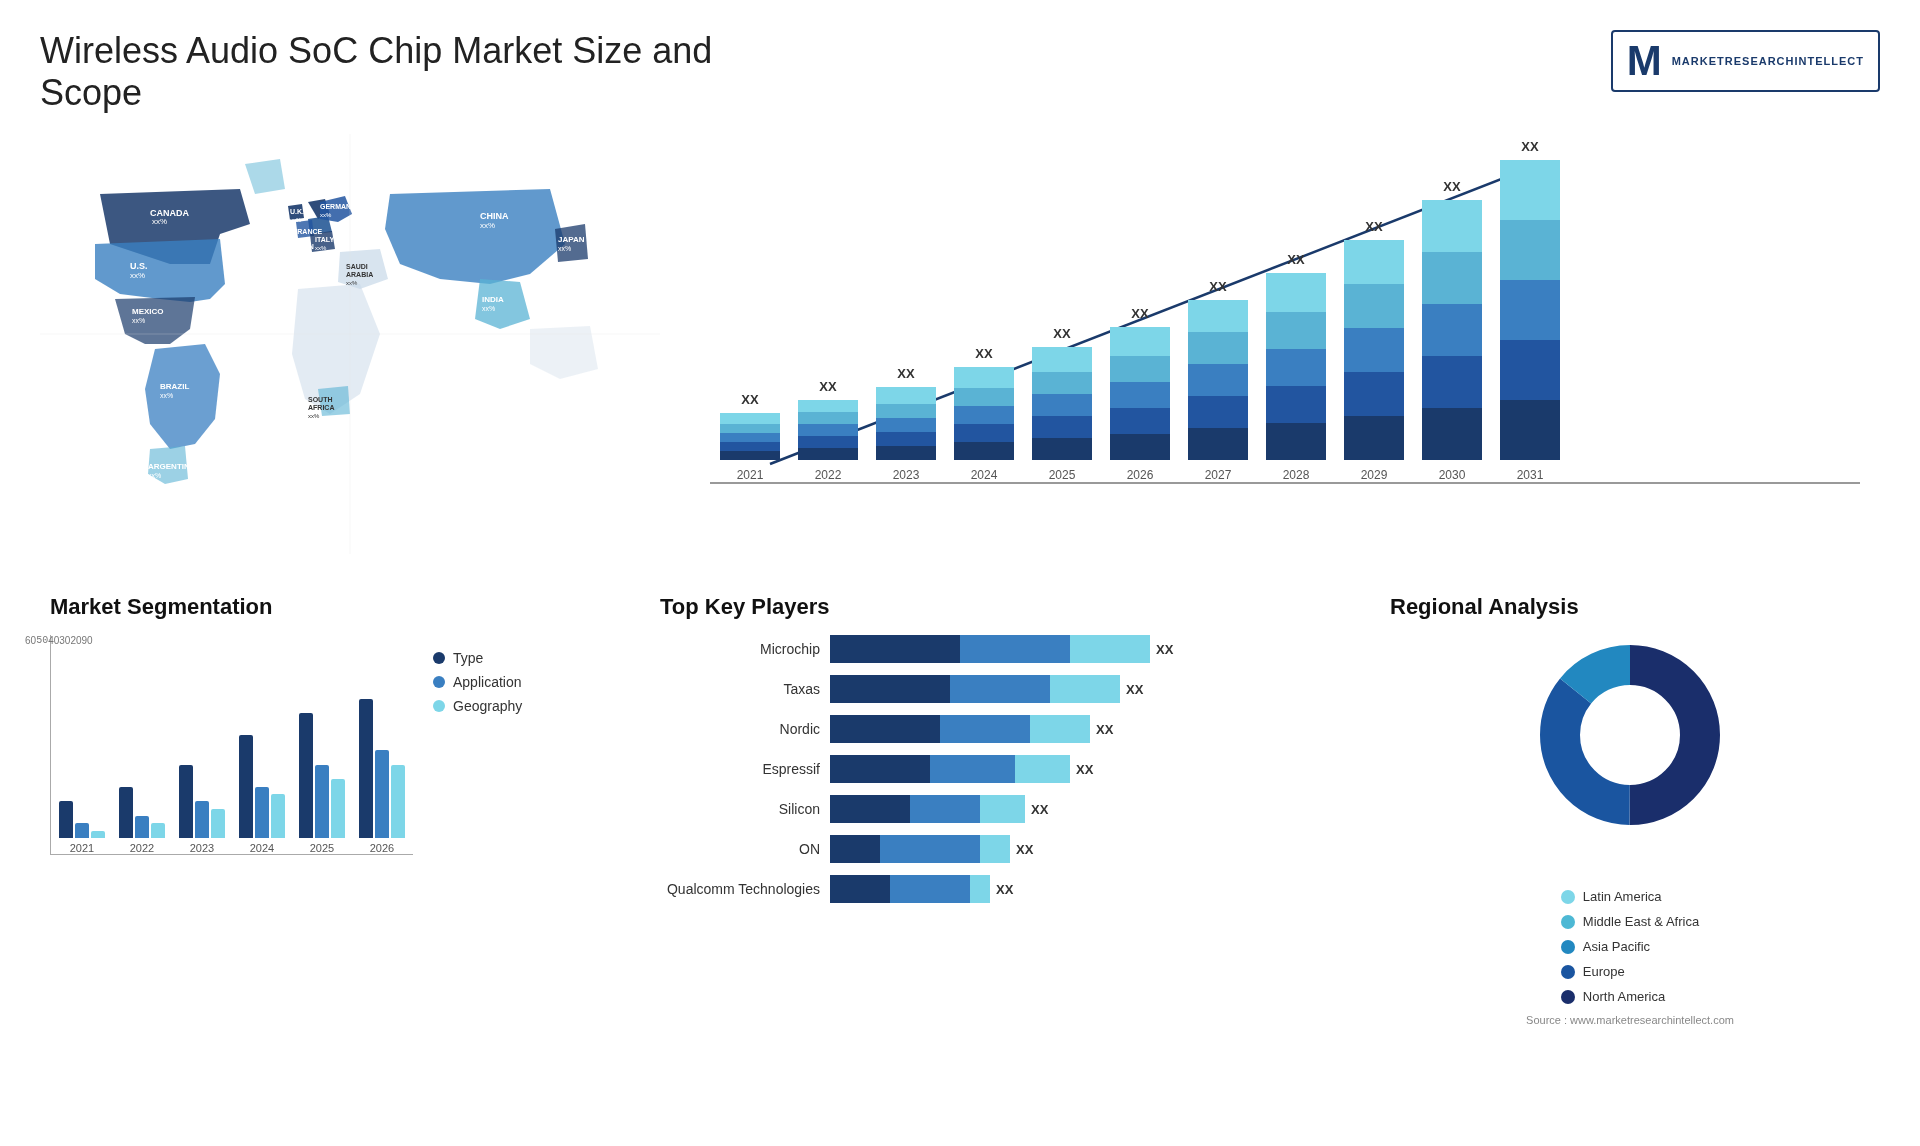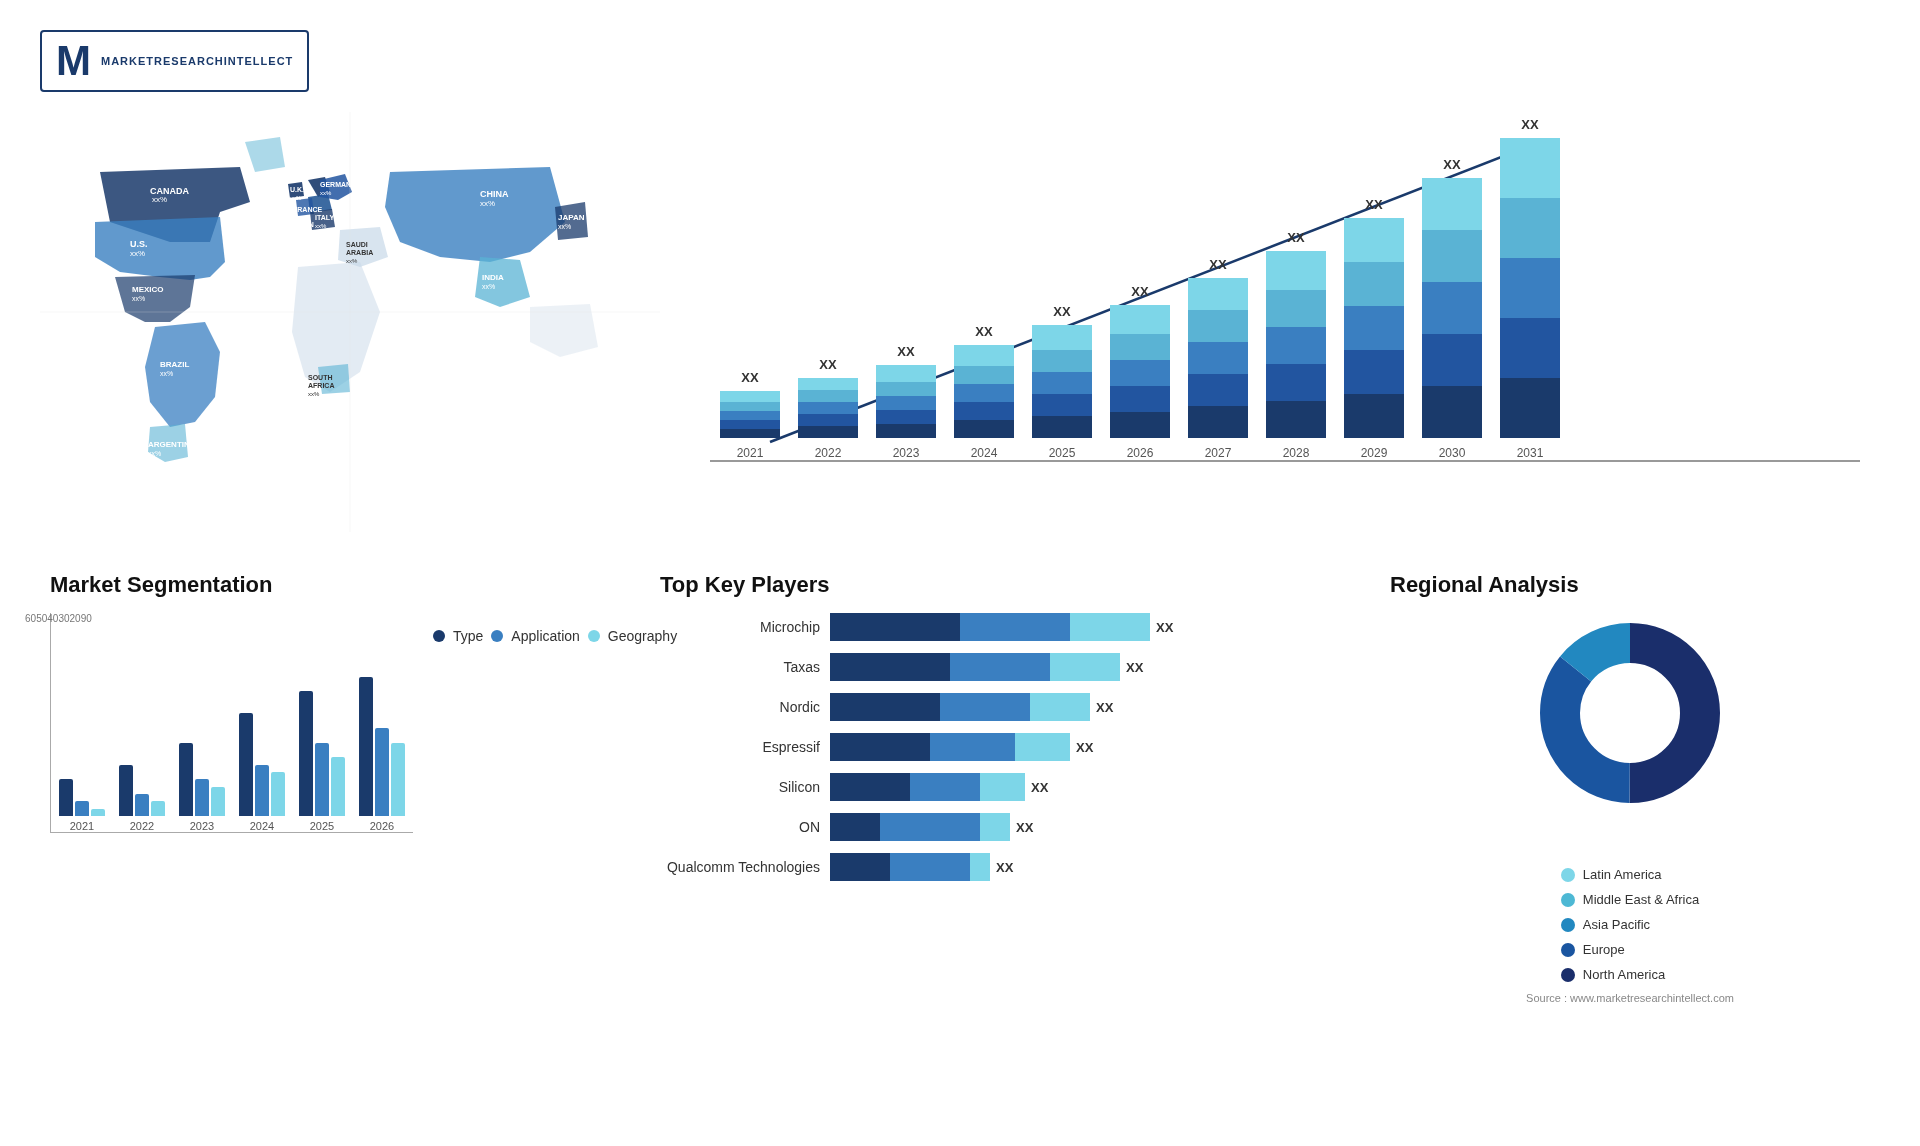--- a/index.html
+++ b/index.html
@@ -114,21 +114,21 @@
       padding: 10px;
     }
     .section-title {
       font-size: 22px;
       font-weight: 700;
       margin-bottom: 15px;
       color: #111;
     }
     .seg-legend {
       display: flex;
-      flex-direction: row;
+      flex-direction: column;
       gap: 8px;
       margin-top: 15px;
     }
     .legend-item {
       display: flex;
       align-items: center;
       gap: 8px;
       font-size: 14px;
       color: #333;
     }
@@ -198,20 +198,21 @@
       gap: 30px;
       align-items: center;
       margin-top: 10px;
       flex-direction: column;
     }
   </style>
 </head>
 <body>
 
 <div class="header">
+  <h1 class="page-title">Wireless Audio SoC Chip Market Size and Scope</h1>
   <div class="logo-area">
     <div class="logo-m">M</div>
     <div class="logo-text">
       <span>MARKET</span>
       <span>RESEARCH</span>
       <span>INTELLECT</span>
     </div>
   </div>
 </div>
 
@@ -442,21 +443,21 @@
 
   <div class="bottom-section">
 
     <div class="seg-section">
       <div class="section-title">Market Segmentation</div>
       <div style="display:flex; gap:20px; align-items:flex-start;">
         <div style="position:relative;">
 
           <div style="position:absolute;left:-25px;top:0;height:220px;display:flex;flex-direction:row;justify-content:space-between;">
             <span style="font-size:10px;color:#777;">60</span>
-            <span style="font-size:10px;color:#777;">50</span>
+            <span style="font-size:10px;color:#777;font-family:Liberation Mono, monospace;">50</span>
             <span style="font-size:10px;color:#777;">40</span>
             <span style="font-size:10px;color:#777;">30</span>
             <span style="font-size:10px;color:#777;">20</span>
             <span style="font-size:10px;color:#777;">9</span>
             <span style="font-size:10px;color:#777;">0</span>
           </div>
           <div style="display:flex;align-items:flex-end;height:220px;border-bottom:1px solid #aaa;border-left:1px solid #aaa;gap:14px;padding:0 8px;" id="segChart">
 
           <div style="display: flex; flex-direction: column; align-items: center;">
                 <div style="display: flex; gap: 2px; align-items: flex-end; height: 220px;">

